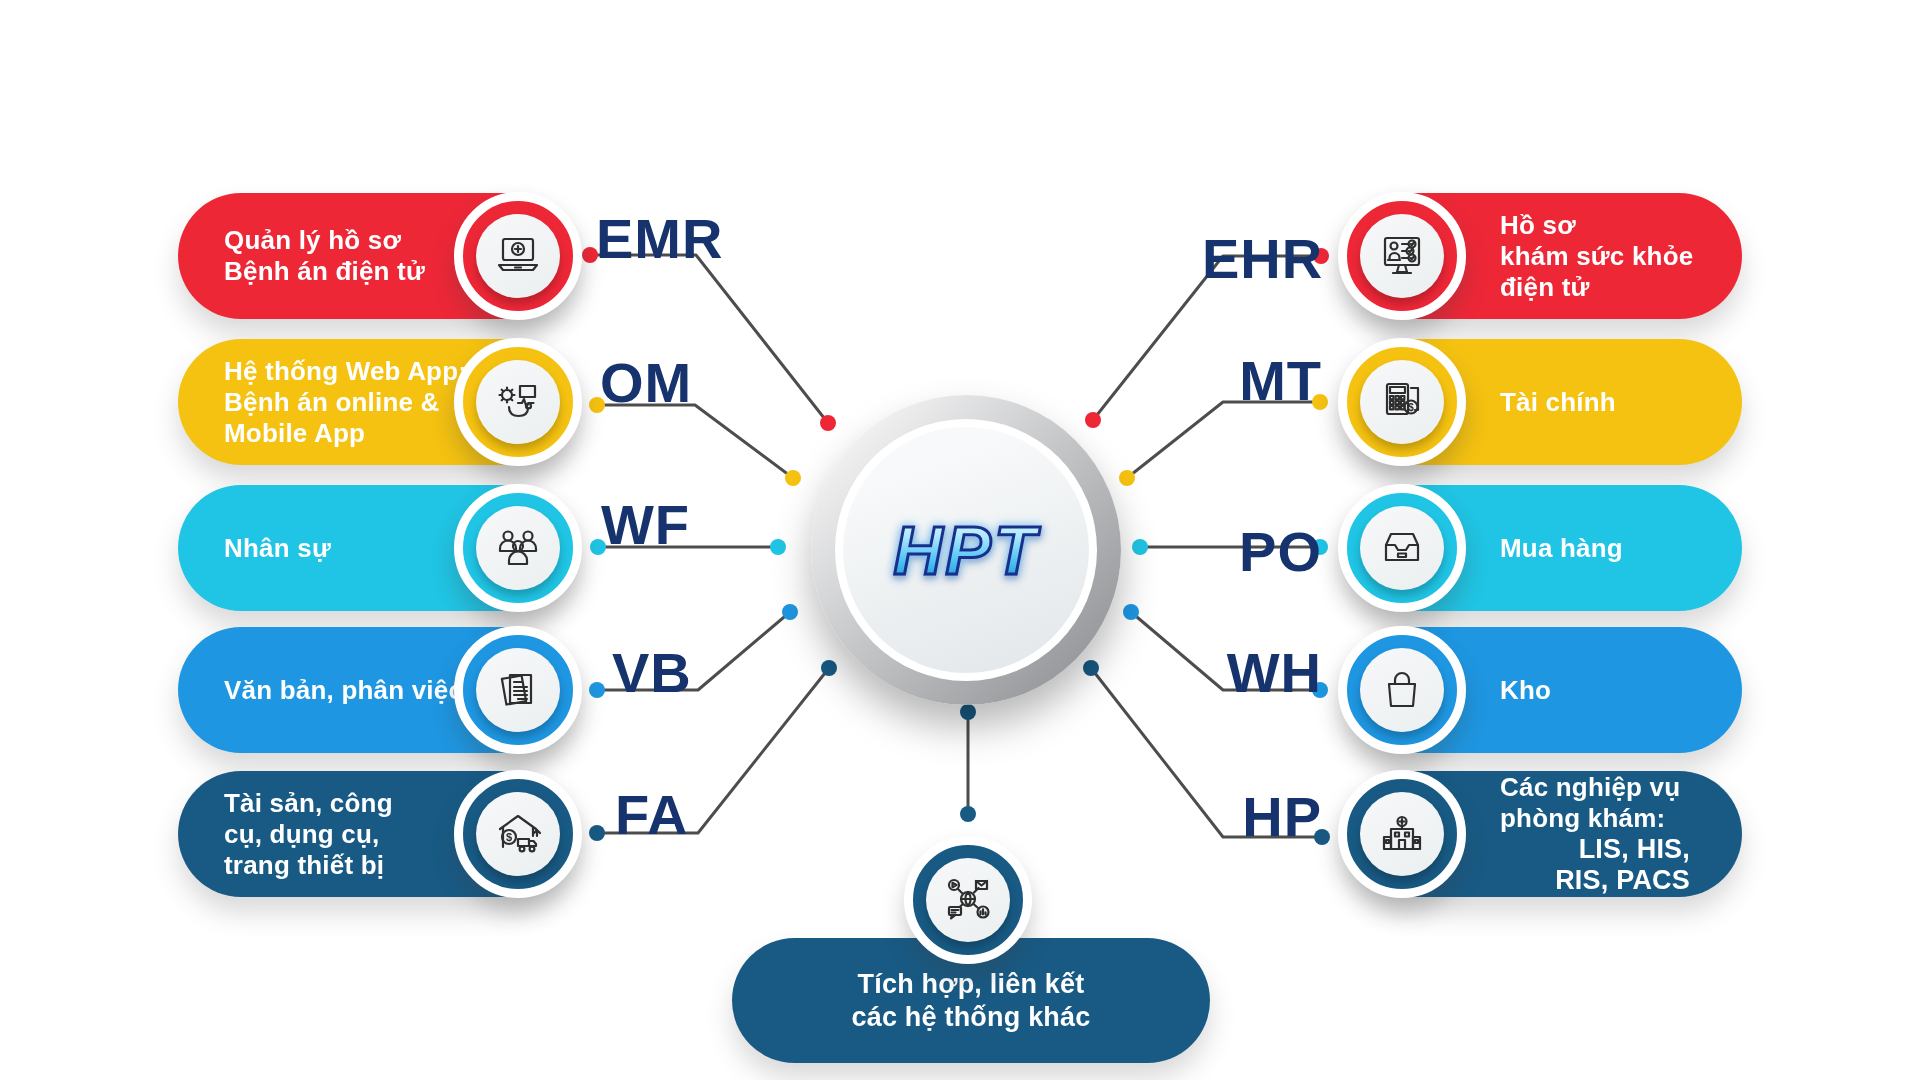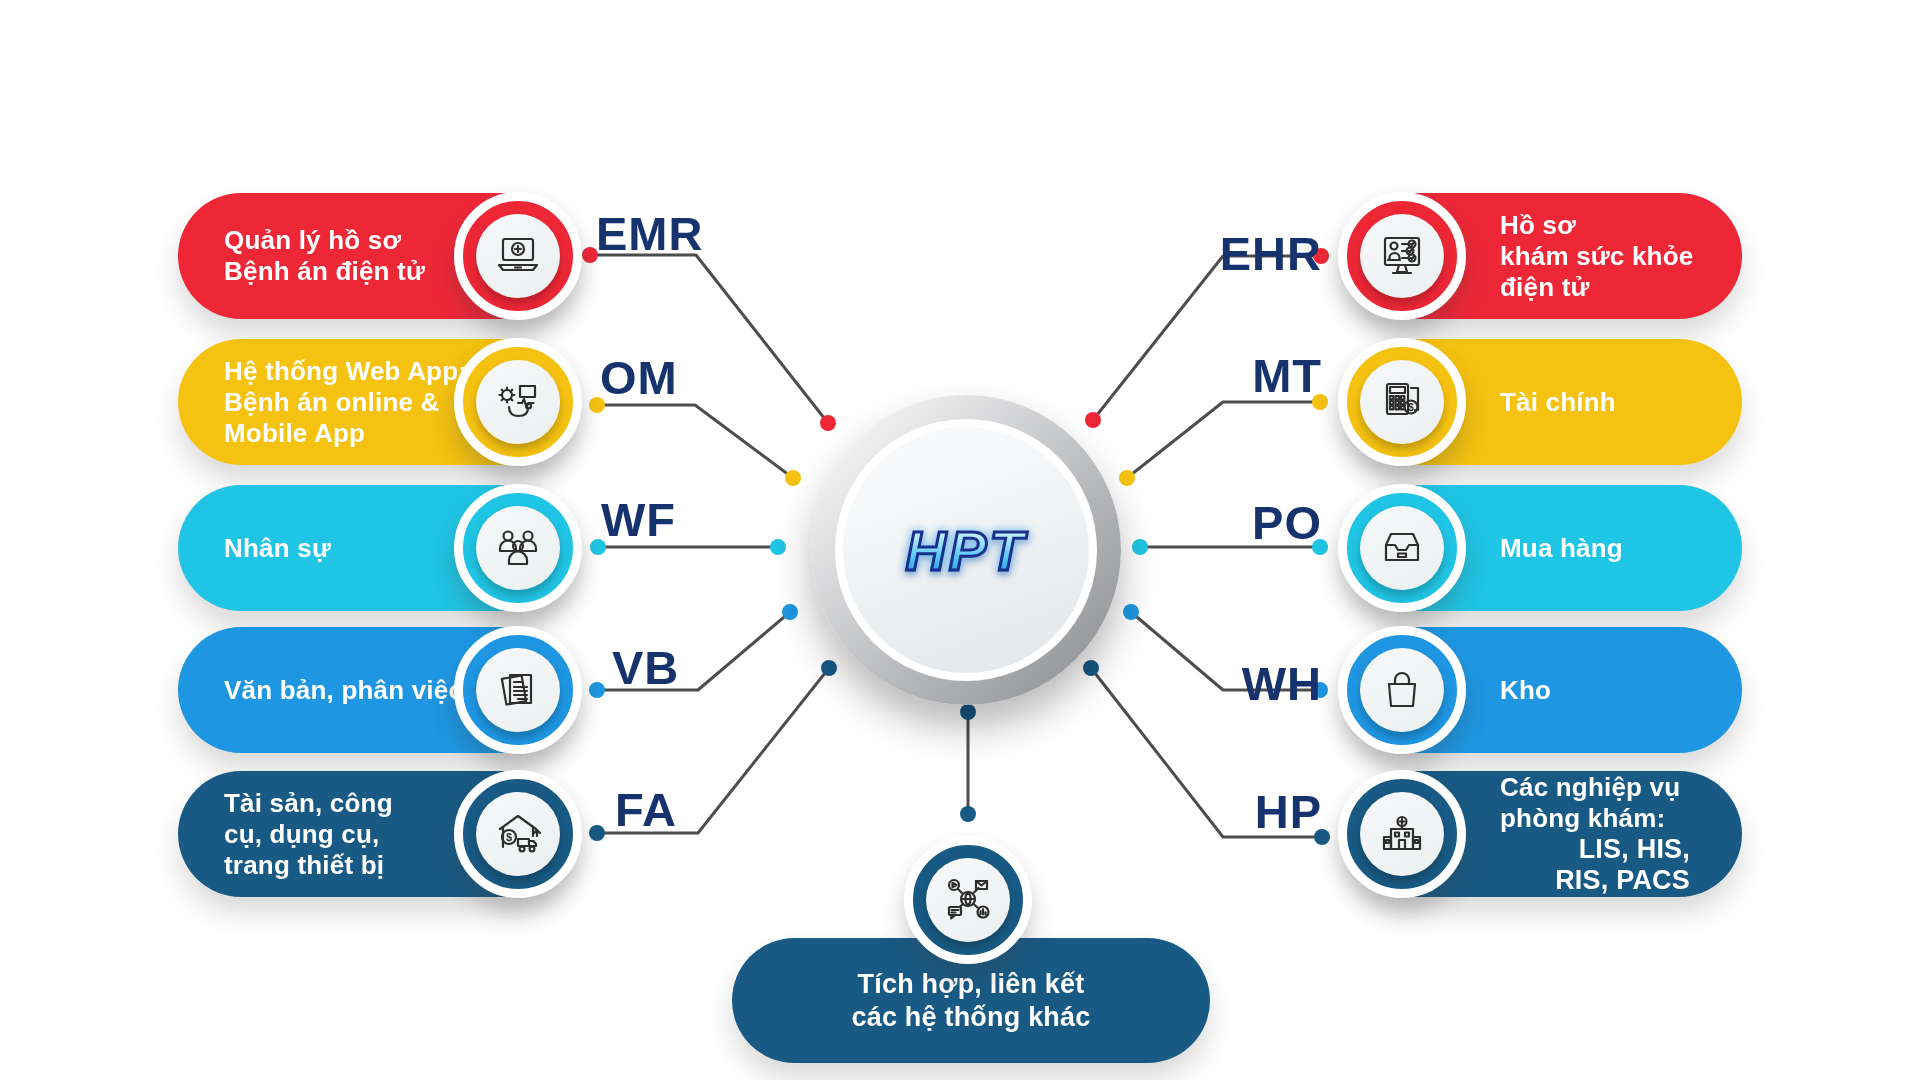--- a/index.html
+++ b/index.html
@@ -33,38 +33,38 @@
   .badge-inner{
     position:absolute;left:13px;top:13px;width:84px;height:84px;border-radius:50%;
     background:linear-gradient(150deg,#f6f8f9,#eceff0);
     box-shadow:0 6px 9px rgba(0,0,0,.22);
     display:flex;align-items:center;justify-content:center;
   }
   .badge-inner svg{stroke:#2e2e2e;stroke-width:2.2;fill:none;stroke-linecap:round;stroke-linejoin:round;}
   .badge-inner svg text{stroke:none;fill:#2e2e2e;font-weight:bold;font-family:"Liberation Sans",sans-serif;}
   
   .code{
-    position:absolute;font-size:47px;font-weight:bold;color:var(--label_navy);
+    position:absolute;font-size:56px;font-weight:bold;color:var(--label_navy);
     letter-spacing:1px;z-index:2;
   }
   .code-r{width:120px;text-align:right;}
   
   .hub{
     position:absolute;left:811px;top:395px;width:310px;height:310px;border-radius:50%;
     background:linear-gradient(135deg,#fdfdfd 4%,#c9cacc 45%,#8d8e91 96%);
     box-shadow:0 22px 38px rgba(0,0,0,.28);z-index:3;
   }
   .hub-mid{position:absolute;inset:24px;border-radius:50%;background:#fff;}
   .hub-core{
     position:absolute;inset:8px;border-radius:50%;
     background:linear-gradient(160deg,#f7f9fa 20%,#e2e6e8 100%);
     display:flex;align-items:center;justify-content:center;
   }
   .hpt{
-    font-size:56px;font-weight:bold;font-style:italic;letter-spacing:3px;
+    font-size:68px;font-weight:bold;font-style:italic;letter-spacing:3px;
     color:#3ab4ef;-webkit-text-stroke:3px var(--hub_text_stroke);
     filter:drop-shadow(0 0 5px rgba(120,205,255,.9)) drop-shadow(0 3px 2px rgba(25,45,120,.35));
     text-align:right;
   }
   @supports ((-webkit-background-clip:text)) {
     .hpt{
       background:linear-gradient(180deg,#eafcff 0%,#aee9ff 32%,#4cc2f4 64%,#1787cf 100%);
       -webkit-background-clip:text;background-clip:text;color:transparent;
     }
   }
@@ -257,34 +257,34 @@
   <div class="badge" style="left:1338px;top:484px;--c:var(--cyan);">
     <div class="badge-inner">
       <svg width="56" height="56" viewBox="0 0 56 56">
         <path d="M12 25 L17 14 h22 l5 11"></path>
         <path d="M12 25 v15 h32 v-15"></path>
         <path d="M12 25 h9 l3 5 h8 l3 -5 h9"></path>
         <rect x="24" y="33.5" width="8" height="3.5"></rect>
       </svg>
     </div>
   </div>
-  <div class="code code-r" style="left:1202px;top:495px;">PO</div>
+  <div class="code code-r" style="left:1202px;top:519px;">PO</div>
 
   <div class="pill pill-right" style="top:627px;--c:var(--blue);">
     <div class="pill-text">Kho</div>
   </div>
   <div class="badge" style="left:1338px;top:626px;--c:var(--blue);">
     <div class="badge-inner">
       <svg width="56" height="56" viewBox="0 0 56 56">
         <path d="M21 22 v-4 a7 7 0 0 1 14 0 v4"></path>
         <path d="M15 22 h26 l-2 22 h-22 z"></path>
       </svg>
     </div>
   </div>
-  <div class="code code-r" style="left:1202px;top:640px;margin-top:16px;">WH</div>
+  <div class="code code-r" style="left:1202px;top:640px;">WH</div>
 
   <div class="pill pill-right" style="top:771px;--c:var(--navy);">
     <div class="pill-text"><span style="white-space:pre-line;">Các nghiệp vụ
 phòng khám:</span><span class="bold-part">LIS, HIS,
 RIS, PACS</span></div>
   </div>
   <div class="badge" style="left:1338px;top:770px;--c:var(--navy);">
     <div class="badge-inner">
       <svg width="56" height="56" viewBox="0 0 56 56">
         <rect x="17" y="23" width="22" height="20"></rect>

